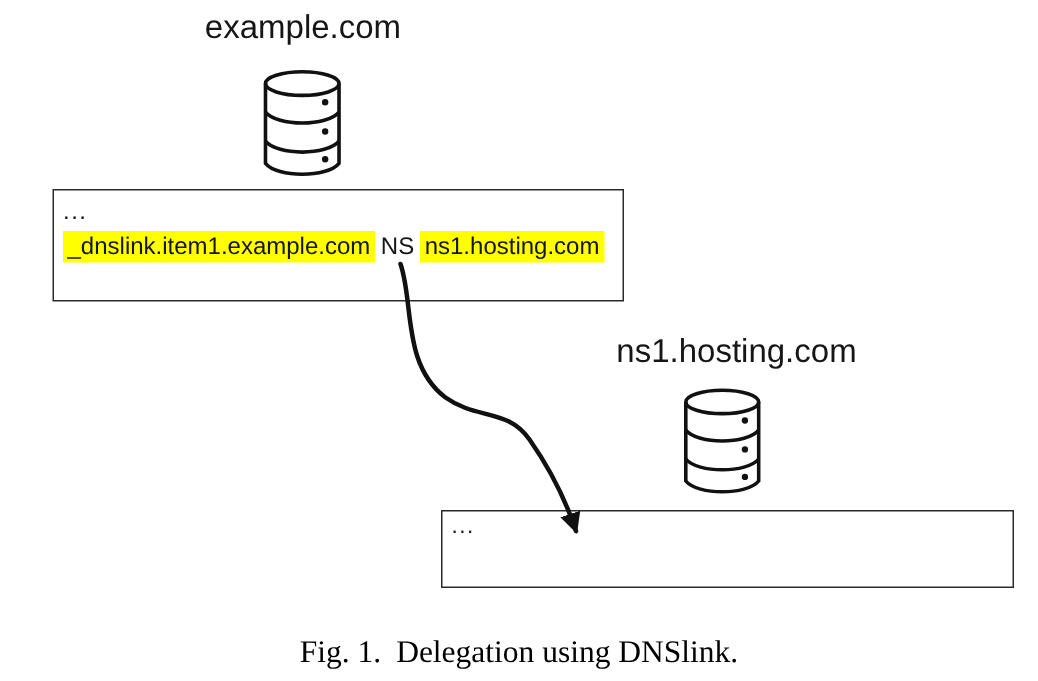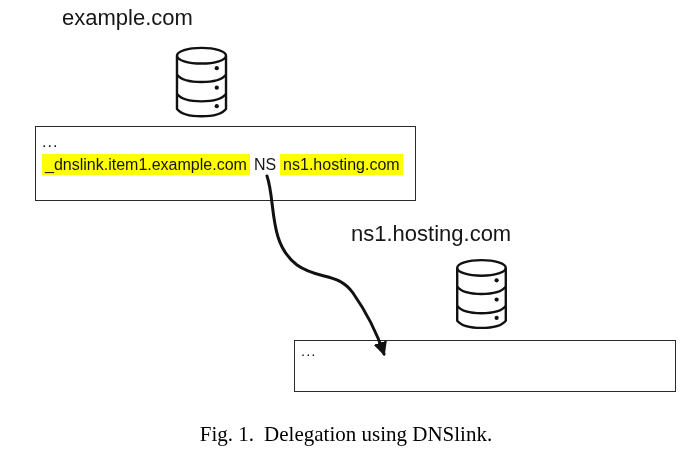--- a/index.html
+++ b/index.html
@@ -9,21 +9,21 @@
     width: 692px;
     height: 454px;
     background: #ffffff;
     font-family: "Liberation Sans", "DejaVu Sans", sans-serif;
     color: #111111;
     overflow: hidden;
   }
   .zone-title {
     position: absolute;
     width: 280px;
-    text-align: left;
+    text-align: center;
     font-size: 22px;
     line-height: 26px;
     color: #161616;
     white-space: nowrap;
   }
   .title-example { left: 62px; top: 5px; }
   .title-hosting { left: 351px; top: 221px; }
 
   .db-icon { position: absolute; }
   .db-example { left: 173px; top: 46px; }

